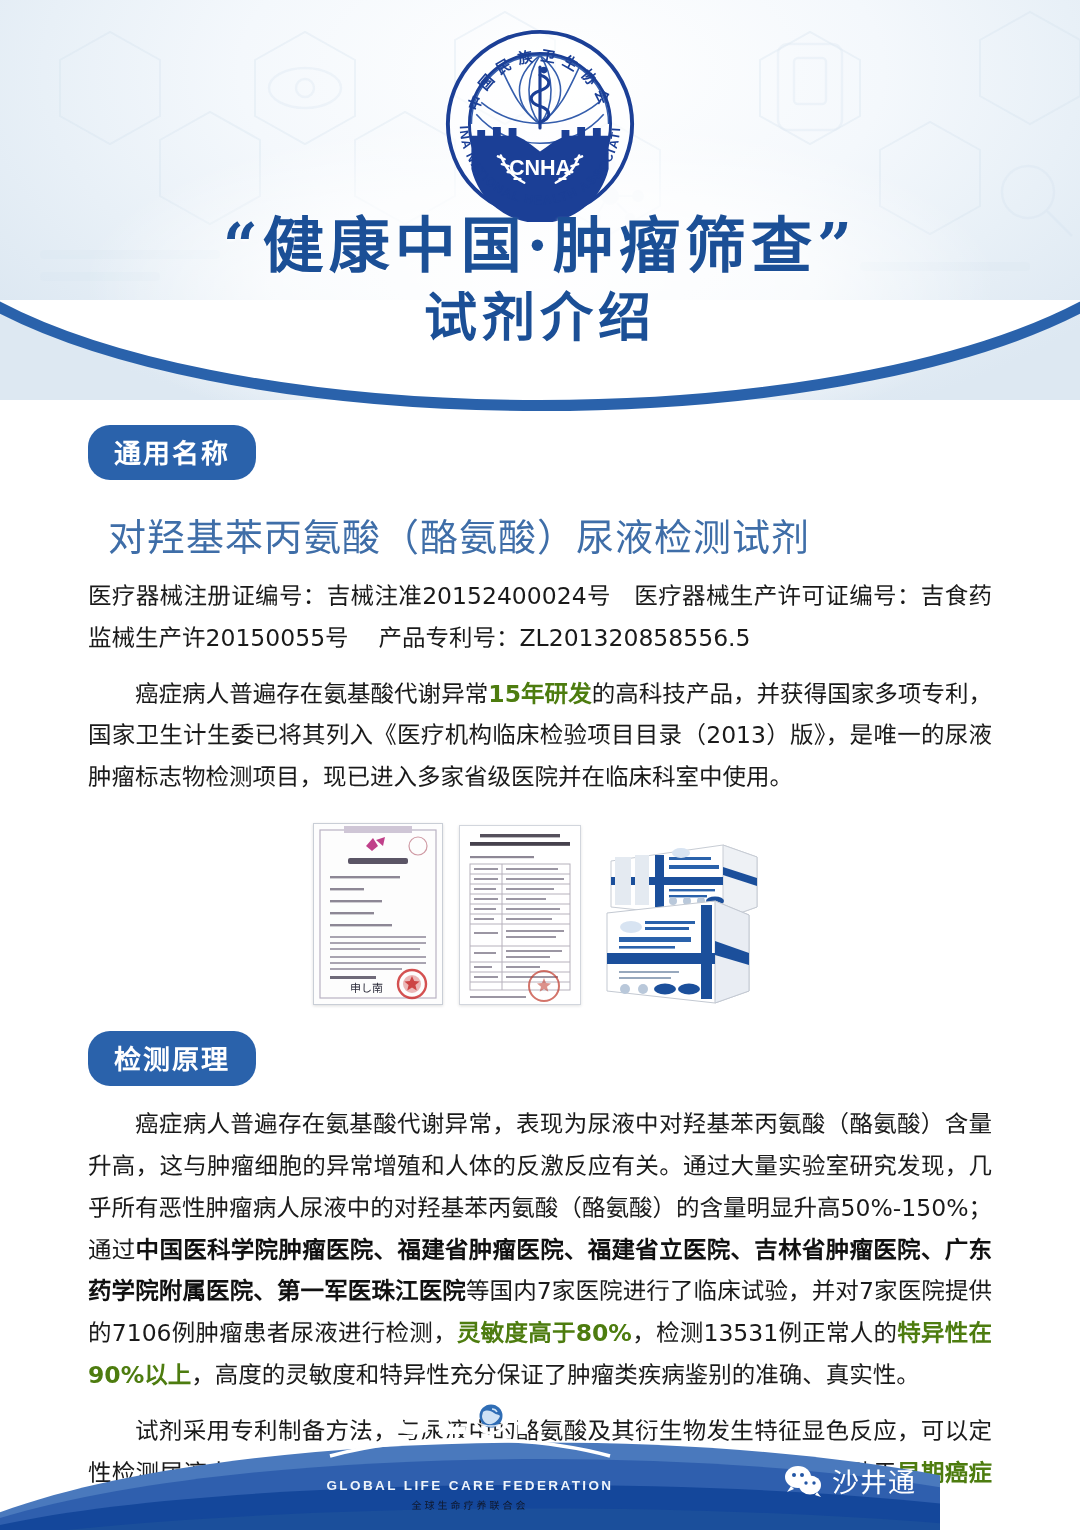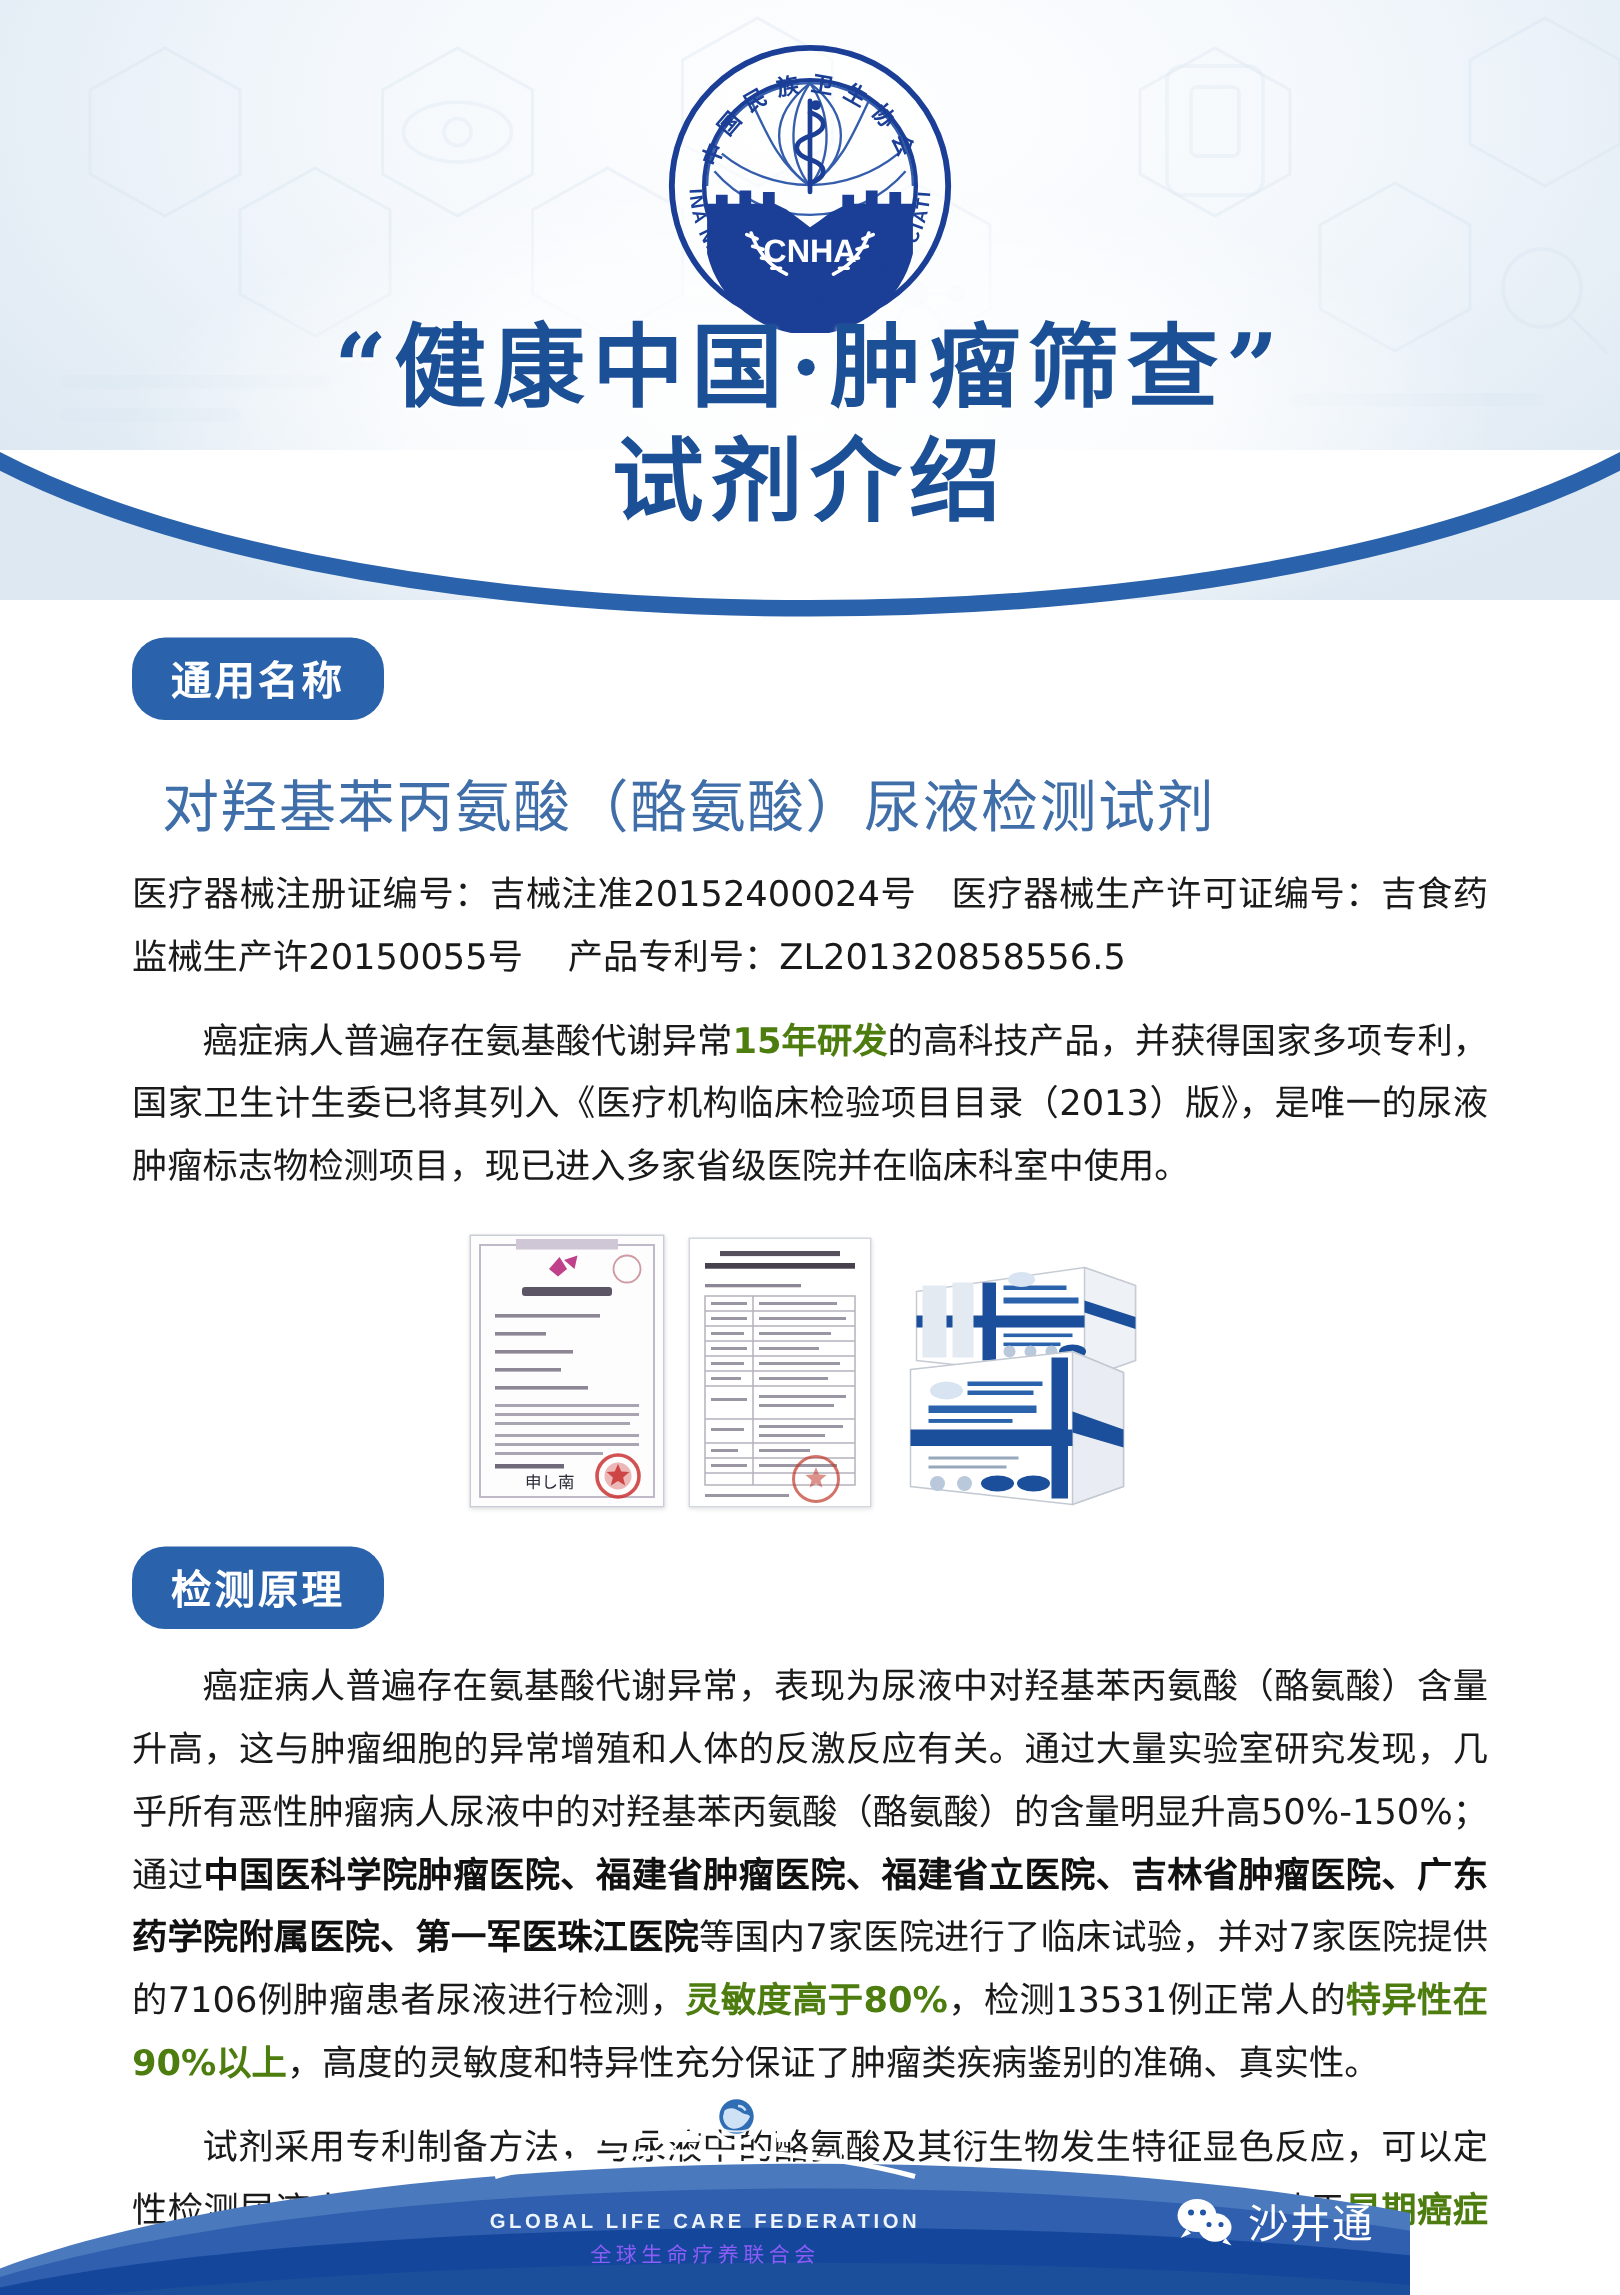--- a/index.html
+++ b/index.html
@@ -63,21 +63,21 @@
   }
   .title-line1, .title-line2 {
     font-family: "DejaVu Serif", "Liberation Serif", serif;
     font-weight: bold;
     color: #1b4f96;
     letter-spacing: 5px;
     line-height: 1.12;
     text-shadow: 0 2px 3px rgba(255,255,255,.85);
   }
   .title-line1 { font-size: 61px; }
-  .title-line2 { font-size: 61px; margin-top: 8px; }
+  .title-line2 { font-size: 53px; margin-top: 8px; }
 
   .arc-divider {
     position: absolute;
     left: 0;
     top: 300px;
     width: 1080px;
     height: 130px;
     z-index: 3;
   }
 
@@ -176,22 +176,22 @@
   }
   .glcf-en {
     font-size: 13.5px;
     font-weight: bold;
     color: #eef4fb;
     letter-spacing: 2.4px;
     margin-top: 20px;
     font-family: "Liberation Sans", sans-serif;
   }
   .glcf-cn {
-    font-size: 14px;
-    color: #8b5cf6;
+    font-size: 10px;
+    color: #0f172a;
     letter-spacing: 3px;
     margin-top: 4px;
     font-family: "DejaVu Sans", sans-serif;
   }
   .wechat {
     position: absolute;
     right: 24px;
     bottom: 30px;
     display: flex;
     align-items: center;

